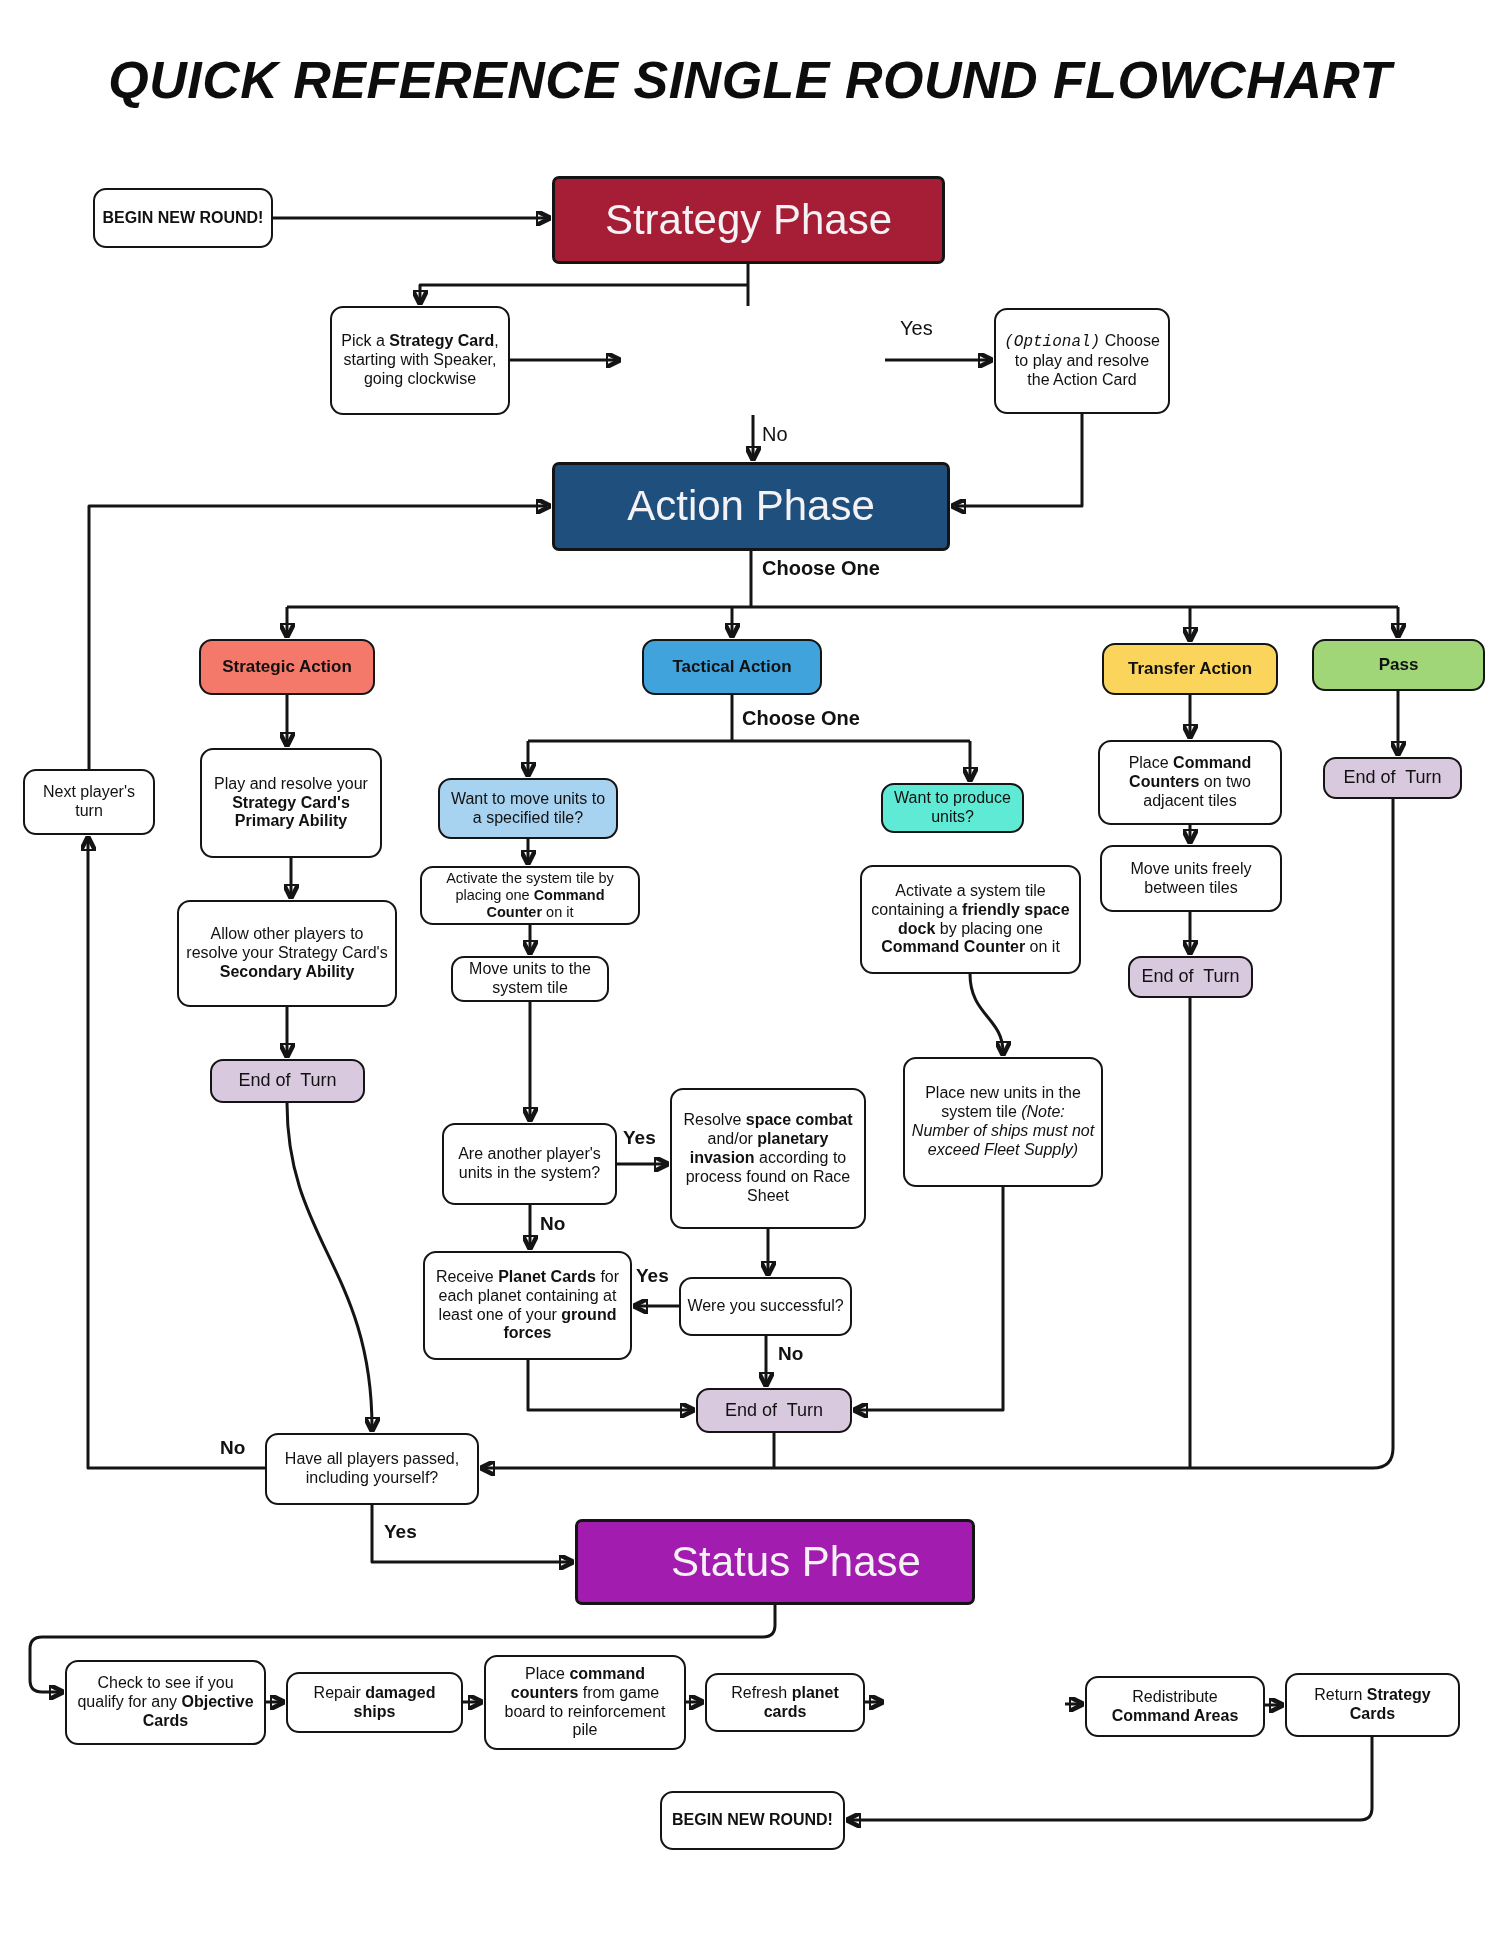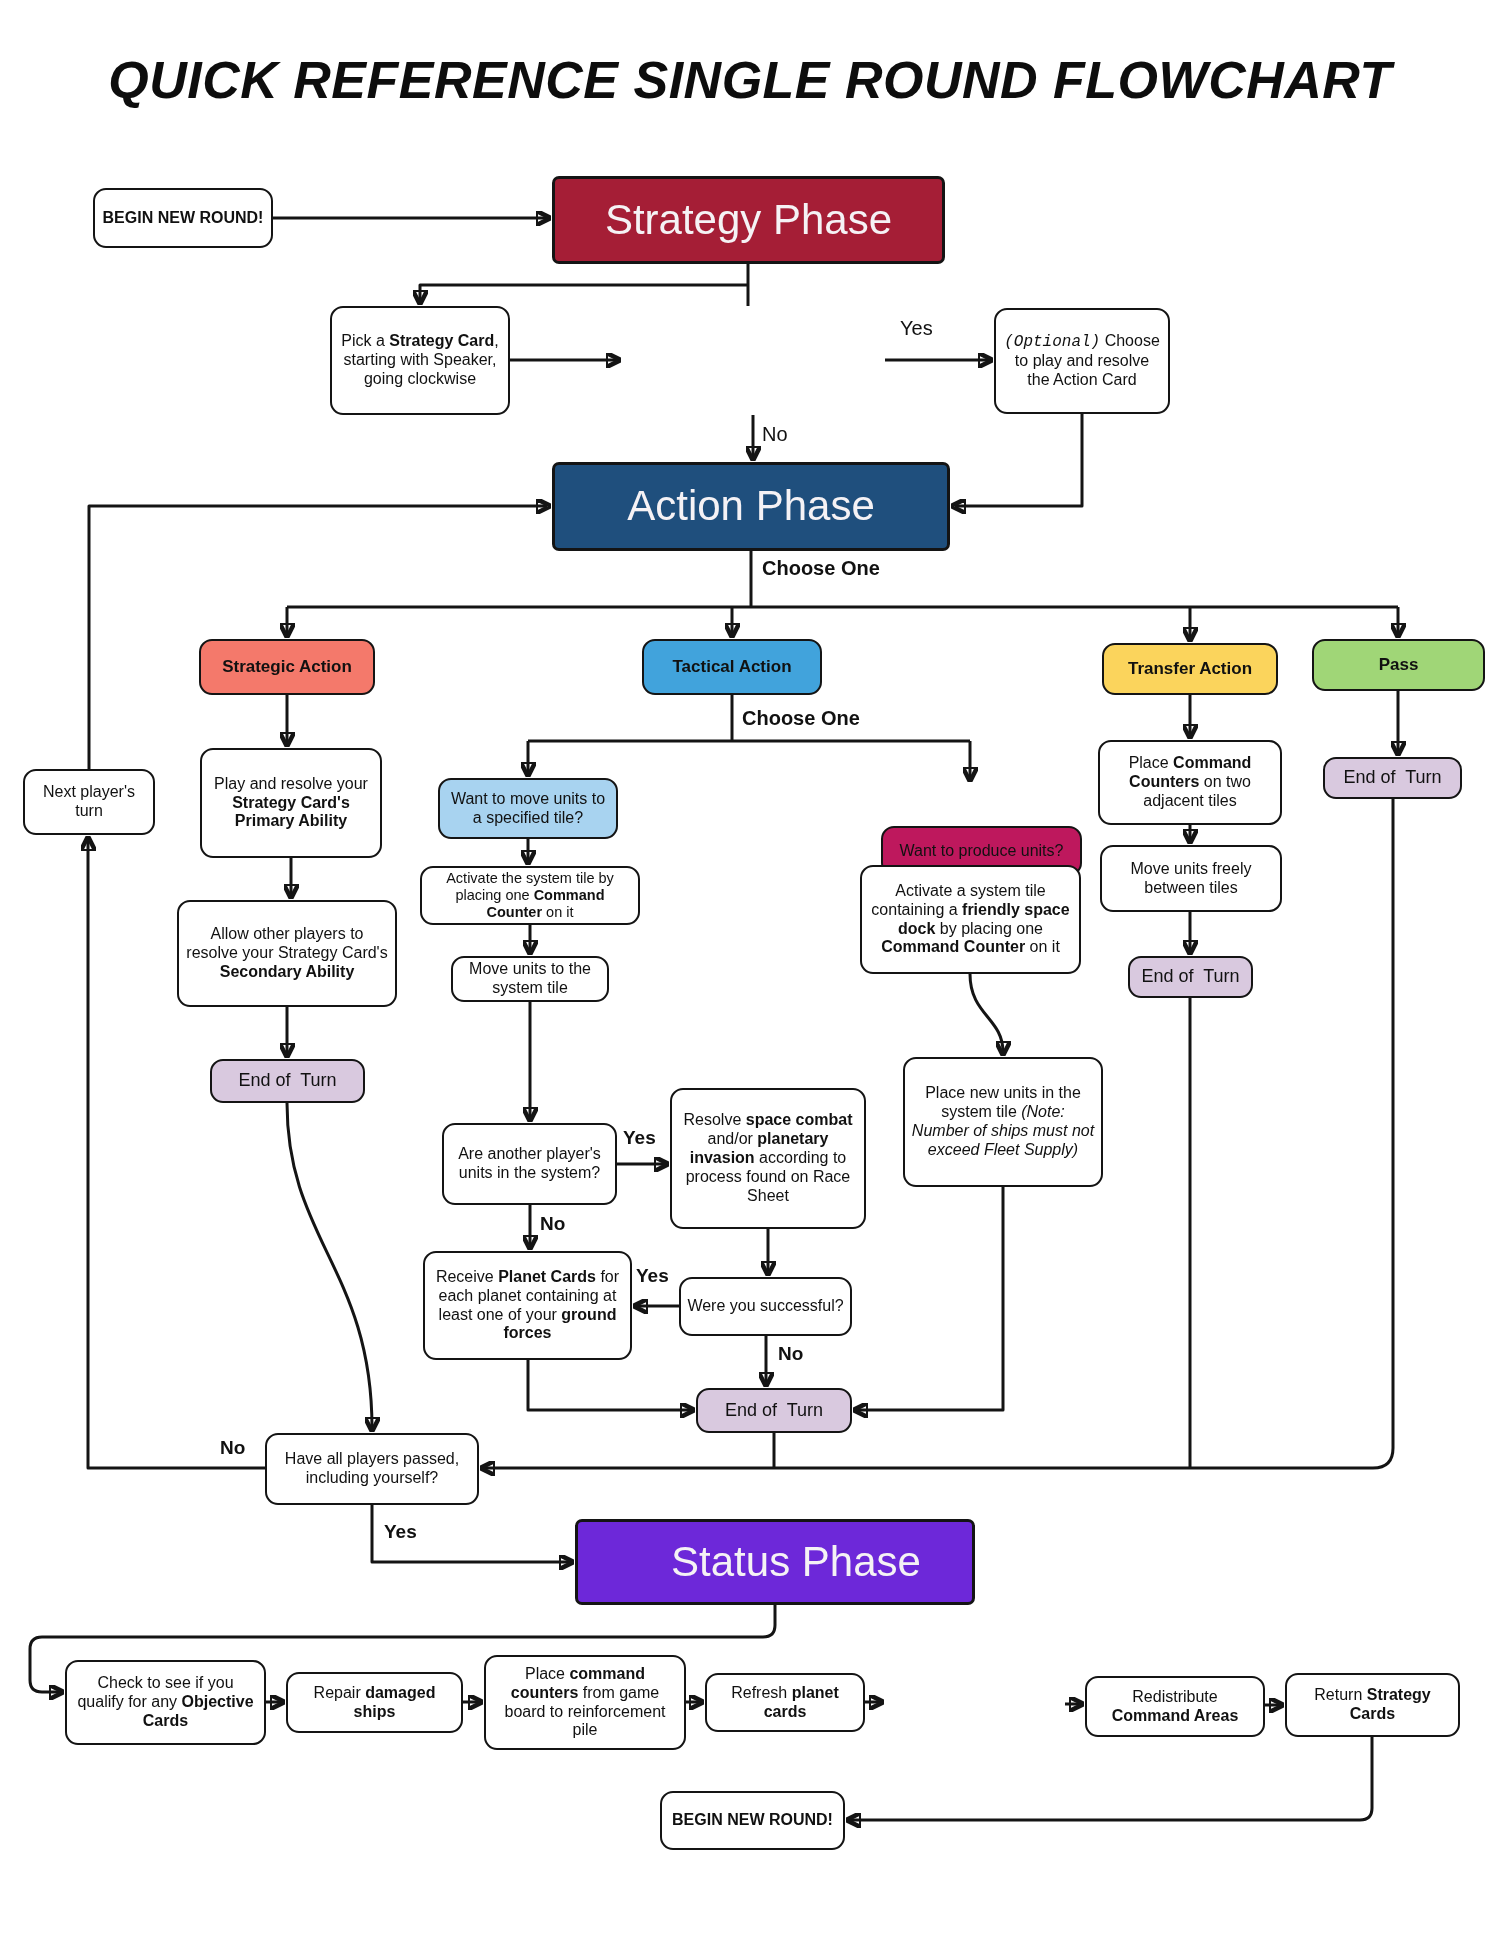--- a/index.html
+++ b/index.html
@@ -142,21 +142,21 @@
   <div class="node" style="left:670px;top:1088px;width:196px;height:141px">
       <span><span>Resolve </span><span style="font-weight: 700;">space combat</span><span> and/or </span><span style="font-weight: 700;">planetary invasion</span><span> according to process found on Race Sheet</span></span>
     </div>
   <div class="node" style="left:679px;top:1277px;width:173px;height:59px">
       <span><span>Were you successful?</span></span>
     </div>
   <div class="node" style="left:423px;top:1251px;width:209px;height:109px">
       <span><span>Receive </span><span style="font-weight: 700;">Planet Cards</span><span> for each planet containing at least one of your </span><span style="font-weight: 700;">ground forces</span></span>
     </div>
 
-  <div class="node" style="left: 881px; top: 826px; width: 201px; height: 50px; background: #be185d;">
+  <div class="node" style="left: 881px; top: 783px; width: 143px; height: 50px; background: #5eead4;">
       <span><span>Want to produce units?</span></span>
     </div>
   <div class="node" style="left:860px;top:865px;width:221px;height:109px">
       <span><span>Activate a system tile containing a </span><span style="font-weight: 700;">friendly space dock</span><span> by placing one </span><span style="font-weight: 700;">Command Counter</span><span> on it</span></span>
     </div>
   <div class="node" style="left:903px;top:1057px;width:200px;height:130px">
       <span><span>Place new units in the system tile </span><span style="font-style: italic; margin-top: 36px;">(Note: Number of ships must not exceed Fleet Supply)</span></span>
     </div>
   <div class="node eot" style="left: 696px; top: 1388px; width: 156px; height: 45px; background: rgb(217, 201, 223);">
       <span><span>End of  Turn</span></span>
@@ -171,21 +171,21 @@
   <div class="node eot" style="left: 1128px; top: 956px; width: 125px; height: 42px; background: rgb(217, 201, 223);">
       <span><span>End of  Turn</span></span>
     </div>
   <div class="node eot" style="left: 1323px; top: 757px; width: 139px; height: 42px; background: rgb(217, 201, 223);">
       <span><span>End of  Turn</span></span>
     </div>
 
   <div class="node" style="left:265px;top:1433px;width:214px;height:72px">
       <span><span>Have all players passed, including yourself?</span></span>
     </div>
-  <div class="node phase" style="left: 575px; top: 1519px; width: 400px; height: 86px; background: #6d28d9; padding-left: 48px;">
+  <div class="node phase" style="left: 575px; top: 1519px; width: 400px; height: 86px; background: #a21caf; padding-left: 48px;">
       <span><span>Status Phase</span></span>
     </div>
 
   <div class="node" style="left:65px;top:1660px;width:201px;height:85px">
       <span><span>Check to see if you qualify for any </span><span style="font-weight: 700;">Objective Cards</span></span>
     </div>
   <div class="node" style="left:286px;top:1672px;width:177px;height:61px">
       <span><span>Repair </span><span style="font-weight: 700;">damaged ships</span></span>
     </div>
   <div class="node" style="left:484px;top:1655px;width:202px;height:95px">

